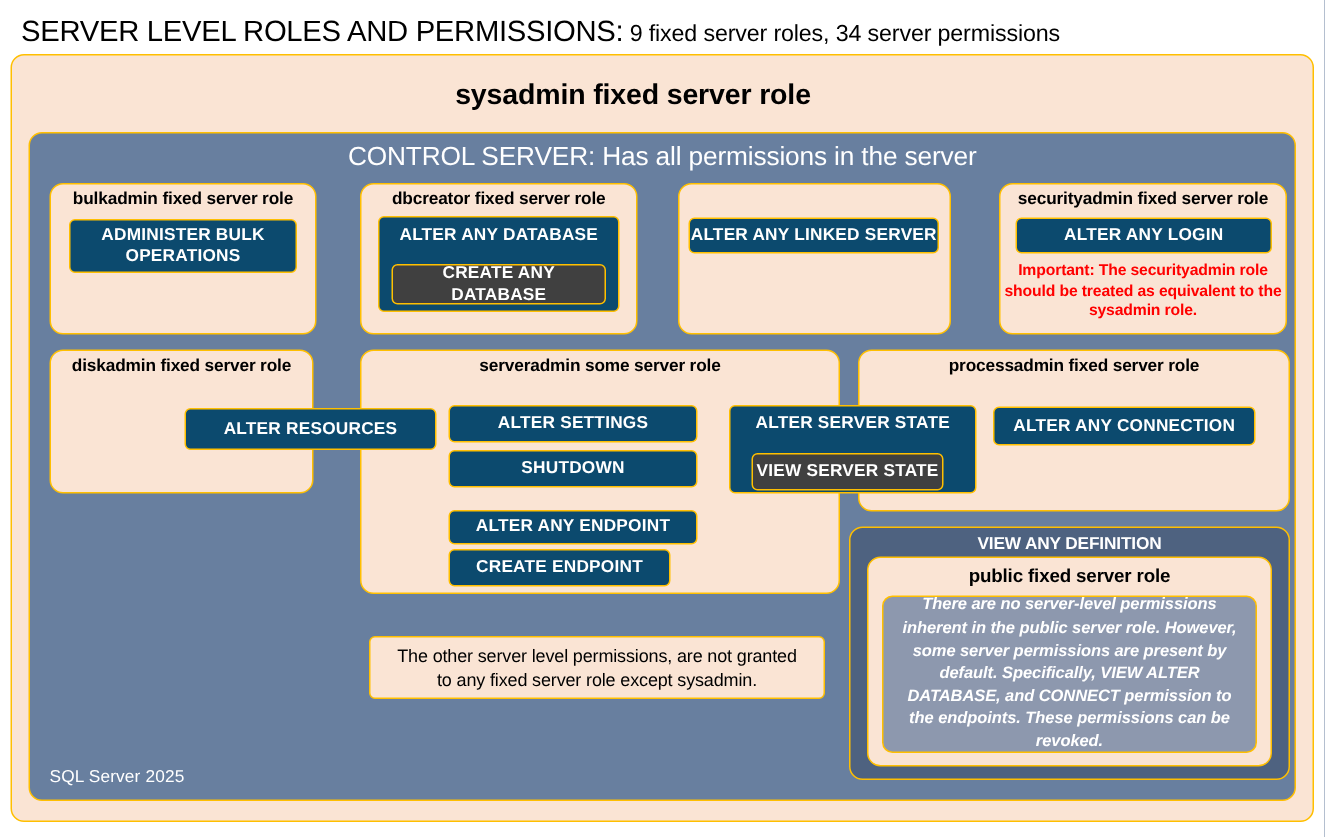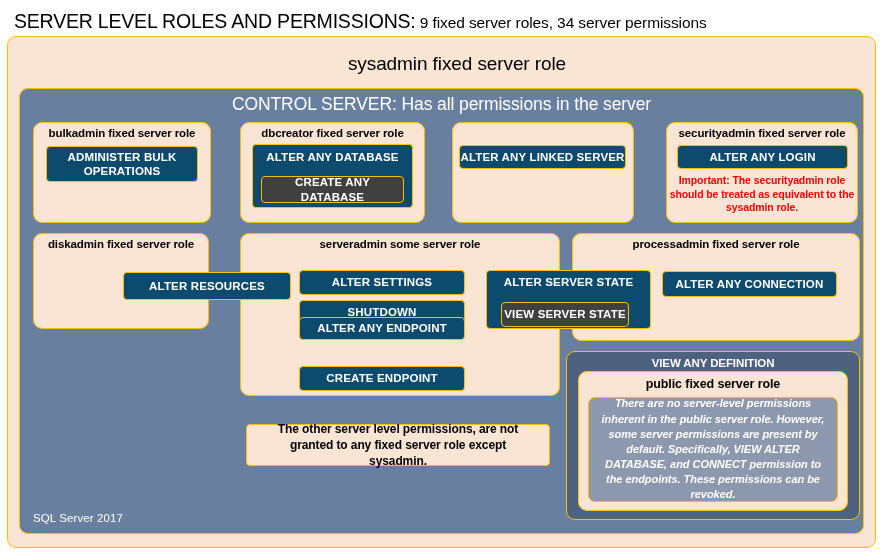--- a/index.html
+++ b/index.html
@@ -39,21 +39,21 @@
 
   .banner-label{position:absolute;left:0;right:0;text-align:center;
     color:#ffffff;font-weight:400;letter-spacing:-.1px;}
 
   .note-red{position:absolute;text-align:center;color:#ff0000;
     font-weight:bold;font-size:10.5px;line-height:1.3;letter-spacing:-.1px;}
 
   .note-box{background:#fae4d4;border:1.7px solid #ffbf00;border-radius:4px;
     box-sizing:border-box;position:absolute;
     display:flex;align-items:center;justify-content:center;text-align:center;
-    font-size:12px;font-weight:bold;color:#000;line-height:1.35;
+    font-size:12px;font-weight:normal;color:#000;line-height:1.35;
     letter-spacing:-.1px;padding:0 16px;}
 
   .public-text{background:#8d98ae;border:1.6px solid #ffbf00;border-radius:7px;
     box-sizing:border-box;position:absolute;
     display:flex;align-items:center;justify-content:center;text-align:center;
     color:#ffffff;font-weight:bold;font-size:11px;line-height:1.38;
     padding:4px 8px;letter-spacing:-.05px;}
 
   .footer-mark{position:absolute;color:#ffffff;font-size:11.5px;
     font-weight:400;letter-spacing:.1px;}
@@ -62,21 +62,21 @@
 <body>
 
 <div class="diagram">
 
   <div class="title-bar">
     <span class="title-main">SERVER LEVEL ROLES AND PERMISSIONS:</span><span class="title-sub"> 9 fixed server roles, 34 server permissions</span>
   </div>
 
   <div class="peach" style="left:7px;top:36px;width:869px;height:512px;">
   </div>
-  <div class="role-label" style="left:7px;top:53px;width:830px;font-size:19px;font-weight:400;letter-spacing:-.1px;margin-left:35px;">sysadmin  fixed  server  role</div>
+  <div class="role-label" style="left:7px;top:53px;width:830px;font-size:19px;font-weight:700;letter-spacing:-.1px;">sysadmin  fixed  server  role</div>
 
   <div class="blue" style="left:19px;top:88px;width:845px;height:446px;">
   </div>
   <div class="banner-label" style="left:19px;top:94px;width:845px;font-size:17.5px;">CONTROL SERVER: Has all permissions in the server</div>
 
   <div class="peach" style="left:33px;top:122px;width:178px;height:101px;"></div>
   <div class="role-label" style="left:33px;top:127px;width:178px;">bulkadmin  fixed server role</div>
   <div class="perm" style="left:46px;top:146px;width:152px;height:36px;">ADMINISTER  BULK OPERATIONS</div>
 
   <div class="peach" style="left:240px;top:122px;width:185px;height:101px;"></div>
@@ -99,33 +99,33 @@
   <div class="peach" style="left:240px;top:233px;width:320px;height:163px;"></div>
   <div class="role-label" style="left:240px;top:238px;width:320px;">serveradmin some server role</div>
 
   <div class="peach" style="left:572px;top:233px;width:288px;height:108px;"></div>
   <div class="role-label" style="left:572px;top:238px;width:288px;">processadmin  fixed server role</div>
 
   <div class="perm" style="left:123px;top:272px;width:168px;height:28px;">ALTER RESOURCES</div>
 
   <div class="perm" style="left:299px;top:270px;width:166px;height:25px;">ALTER SETTINGS</div>
   <div class="perm" style="left:299px;top:300px;width:166px;height:25px;">SHUTDOWN</div>
-  <div class="perm" style="left:299px;top:317px;width:166px;height:23px;">ALTER ANY ENDPOINT</div>
-  <div class="perm" style="left:299px;top:366px;width:166px;height:25px;">CREATE  ENDPOINT</div>
+  <div class="perm" style="left:299px;top:340px;width:166px;height:23px;">ALTER ANY ENDPOINT</div>
+  <div class="perm" style="left:299px;top:366px;width:148px;height:25px;">CREATE  ENDPOINT</div>
 
   <div class="perm" style="left:486px;top:270px;width:165px;height:59px;align-items:flex-start;padding-top:4px;">ALTER SERVER STATE</div>
   <div class="perm-dark" style="left:501px;top:302px;width:128px;height:25px;">VIEW SERVER STATE</div>
 
   <div class="perm" style="left:662px;top:271px;width:175px;height:26px;">ALTER ANY CONNECTION</div>
 
   <div class="navy" style="left:566px;top:351px;width:294px;height:169px;"></div>
   <div class="banner-label" style="left:566px;top:357px;width:294px;font-size:11.5px;font-weight:bold;">VIEW ANY DEFINITION</div>
 
   <div class="peach" style="left:578px;top:371px;width:270px;height:140px;"></div>
   <div class="role-label" style="left:578px;top:377px;width:270px;font-size:12.5px;">public  fixed server role</div>
 
   <div class="public-text" style="left:588px;top:397px;width:250px;height:105px;font-style:italic;">There are no server-level permissions inherent in the public server role. However, some server permissions are present by default. Specifically, VIEW ALTER DATABASE, and CONNECT permission to the endpoints. These permissions can be revoked.</div>
 
   <div class="note-box" style="left:246px;top:424px;width:304px;height:42px;">The other server level permissions,  are not granted to any fixed server role except sysadmin.</div>
 
-  <div class="footer-mark" style="left:33px;top:512px;">SQL Server 2017</div>
+  <div class="footer-mark" style="left:33px;top:512px;">SQL Server 2025</div>
 
 </div>
 
 </body></html>

